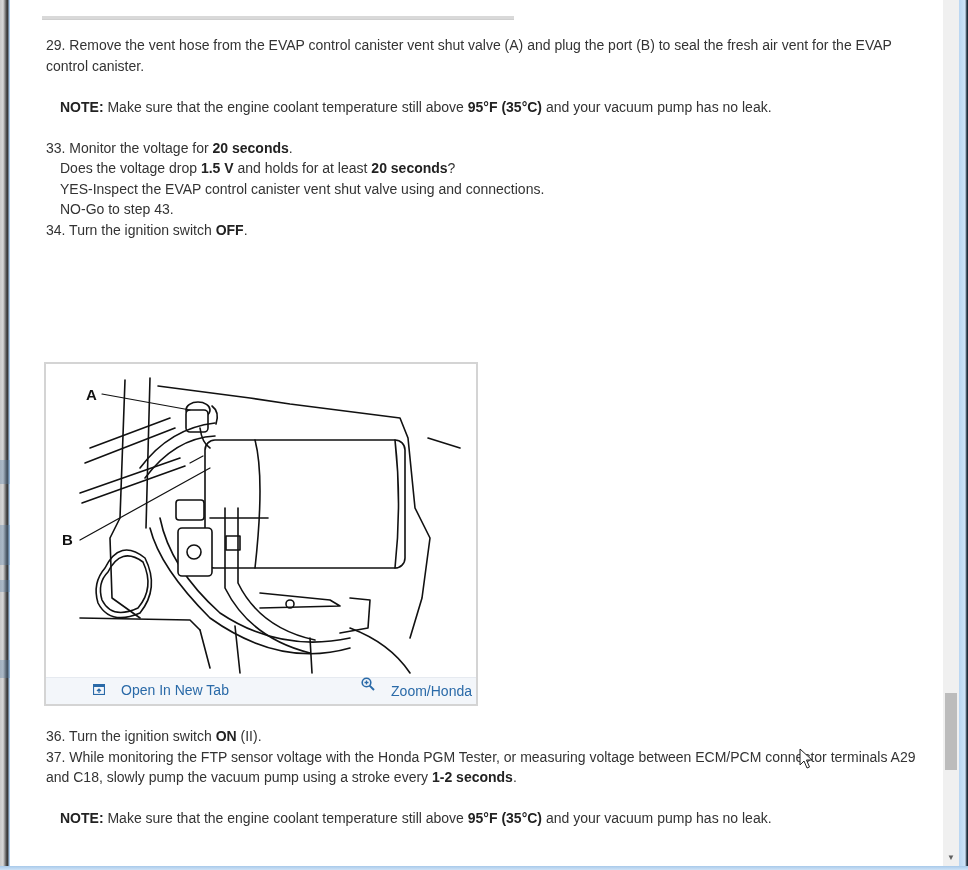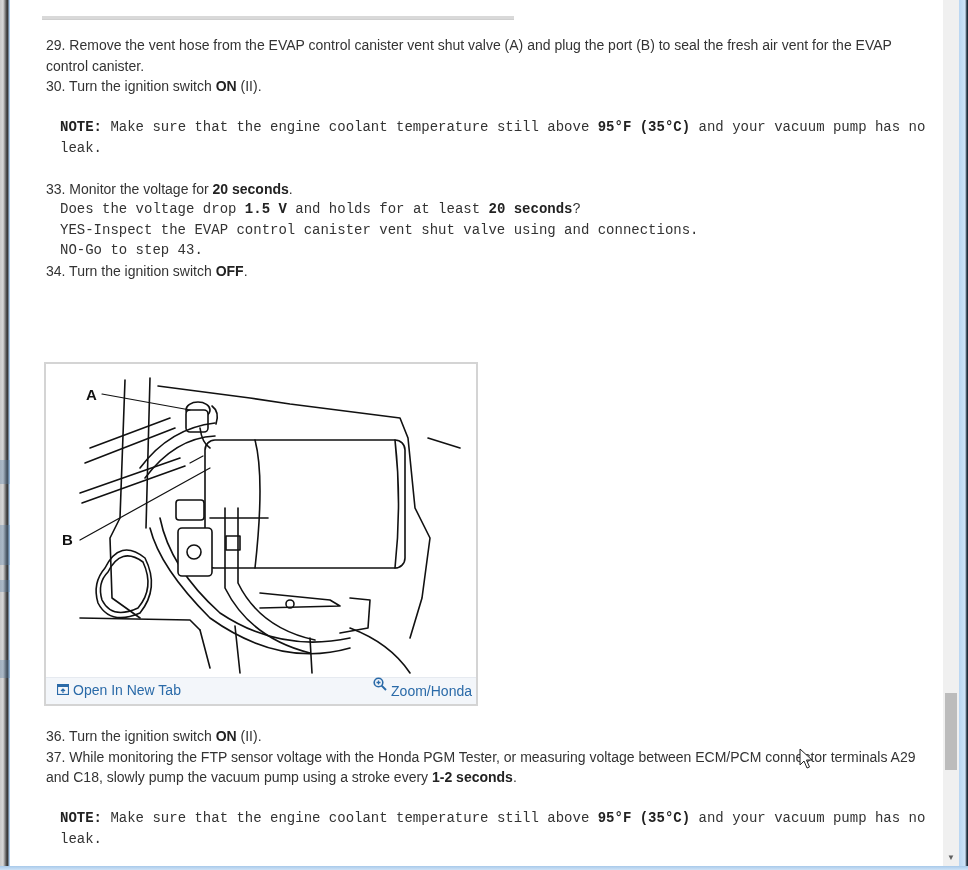--- a/index.html
+++ b/index.html
@@ -43,38 +43,38 @@
   .prev-figure-bottom {
     position: absolute; left: 32px; top: 0; width: 472px; height: 3px;
     background: #d9d9d9; border-bottom: 1px solid #cfcfcf;
   }
   .content {
     position: absolute; left: 36px; top: 19px; width: 890px;
     color: #333333; font-size: 14px; line-height: 20.5px;
   }
   .content p { margin: 0; }
   .content b { color: #222222; }
-  .indent { padding-left: 14px; font-family: Liberation Mono, monospace; }
+  .indent { padding-left: 14px; }
   .gap { height: 20.5px; }
   .figure {
     position: absolute; left: 34px; top: 346px; width: 434px; height: 344px;
     border: 2px solid #d4d4d4; background: #ffffff; box-sizing: border-box;
   }
   .figure-img {
     position: absolute; left: 4px; top: 4px; width: 424px; height: 310px;
     background: #ffffff; overflow: hidden;
   }
   .figure-bar {
     position: absolute; left: 0; bottom: 0; width: 430px; height: 26px;
     background: #f3f6fa; border-top: 1px solid #e6eaf0;
     font-size: 14px; color: #2a6496;
   }
   .fig-link {
-    position: absolute; top: 4px; display: flex; align-items: center; gap: 4px;
-    color: #2a6aa8; cursor: pointer; text-decoration: none;
+    position: absolute; top: 4px; display: flex; align-items: center; gap: 16px;
+    color: #2a6aa8; cursor: pointer; text-decoration: none; margin-left: 36px;
   }
   .fig-link.left { left: 11px; }
   .fig-link.right { right: 4px; }
   .cursor {
     position: absolute; left: 789px; top: 732px; width: 16px; height: 22px;
   }
 </style>
 </head>
 <body>
 
@@ -84,21 +84,20 @@
   <div class="blur" style="top:580px;height:12px"></div>
   <div class="blur" style="top:660px;height:18px"></div>
 </div>
 
 <div class="viewport">
   <div class="prev-figure-bottom"></div>
 
   <div class="content">
     <div>
         <p><span>29. Remove the vent hose from the EVAP control canister vent shut valve (A) and plug the port (B) to seal the fresh air vent for the EVAP control canister.</span></p>
-        <p><span>30. Turn the ignition switch </span><b>ON</b><span> (II).</span></p>
       </div>
     <div class="gap"></div>
     <p class="indent"><b>NOTE:</b><span> Make sure that the engine coolant temperature still above </span><b>95°F (35°C)</b><span> and your vacuum pump has no leak.</span></p>
     <div class="gap"></div>
     <div>
         <p><span>33. Monitor the voltage for </span><b>20 seconds</b><span>.</span></p>
         <p class="indent"><span>Does the voltage drop </span><b>1.5 V</b><span> and holds for at least </span><b>20 seconds</b><span>?</span></p>
         <p class="indent"><span>YES-Inspect the EVAP control canister vent shut valve using and connections.</span></p>
         <p class="indent"><span>NO-Go to step 43.</span></p>
         <p><span>34. Turn the ignition switch </span><b>OFF</b><span>.</span></p>

